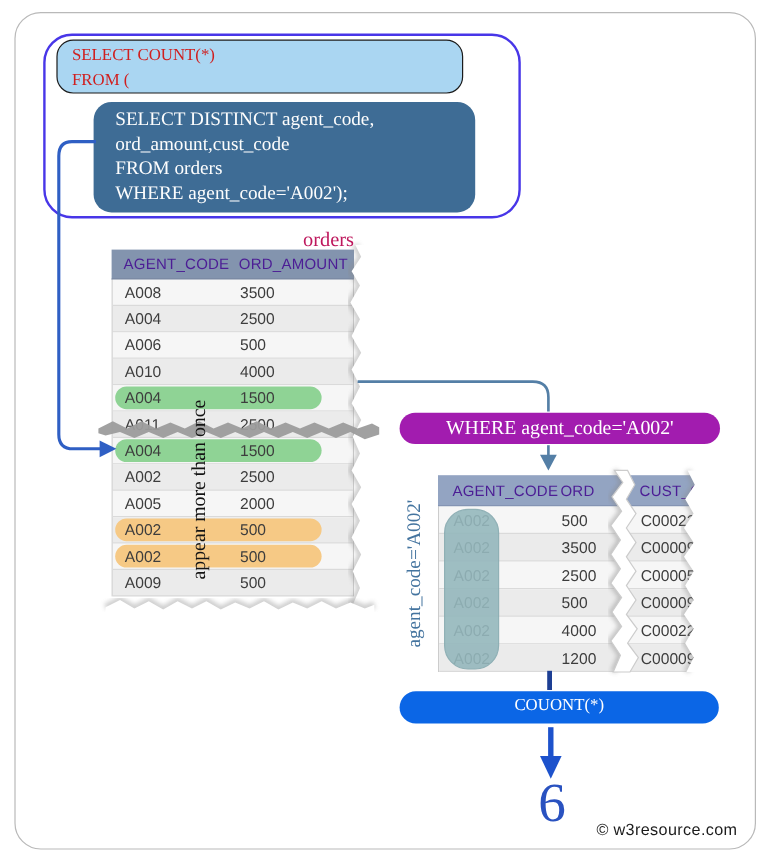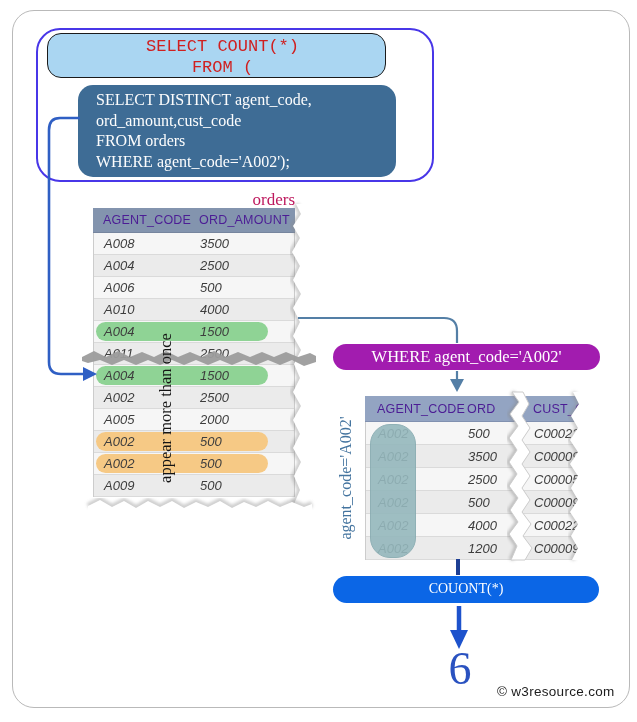--- a/index.html
+++ b/index.html
@@ -9,33 +9,33 @@
 
   
   #frame{left:12px;top:10px;width:616px;height:696px;border:1.5px solid #b9b9b9;border-radius:22px;}
 
   
   #purple-rect{left:36px;top:28px;width:394px;height:150px;border:2px solid #4836e8;border-radius:24px;}
 
   
   #outer-sql{left:47px;top:33px;width:339px;height:45px;background:#aad6f2;border:1.5px solid #1b1b1b;
              border-radius:14px;padding:2px 0 0 12px;box-sizing:border-box;z-index:4;}
-  #outer-sql .line{font-family:Liberation Mono, monospace;font-size:17px;line-height:21px;color:#d01f1f;text-align:center;}
+  #outer-sql .line{font-family:Liberation Serif, serif;font-size:14px;line-height:21px;color:#d01f1f;}
   #inner-sql{left:78px;top:85px;width:318px;height:92px;background:#3e6c95;border-radius:15px;
              padding:5px 0 0 18px;box-sizing:border-box;z-index:4;}
   #inner-sql .line{font-family:"Liberation Serif",serif;font-size:16px;line-height:20.5px;color:#fdfdfd;}
 
   
   .dtable{z-index:1;}
   #orders-table{left:93px;top:208px;width:202px;}
   #filtered-table{left:365px;top:396px;width:222px;}
   .thead{display:flex;align-items:center;color:#4c1d95;font-weight:normal;font-size:12.5px;letter-spacing:.2px;}
   #orders-table .thead{background:#8394ae;height:24px;border-bottom:1px solid #76859e;}
   #filtered-table .thead{background:#93a4c2;height:25px;border-bottom:1px solid #8191b0;}
-  .tbody{border-left:1px solid #cccccc;border-right:1px solid #cccccc;font-style:italic;}
+  .tbody{border-left:1px solid #cccccc;border-right:1px solid #cccccc;}
   .trow{position:relative;display:flex;align-items:center;border-bottom:1px solid #dadada;
         font-size:13px;color:#3d3d3d;background:#f6f6f6;}
   #orders-table .trow{height:21px;}
   #filtered-table .trow{height:22px;}
   .trow:nth-child(even){background:#ebebeb;}
   .tcell{position:relative;z-index:2;white-space:nowrap;}
   #orders-table .c0{width:96px;padding-left:10px;box-sizing:border-box;}
   #orders-table .c1{padding-left:10px;}
   #filtered-table .c0{width:100px;padding-left:12px;box-sizing:border-box;}
   #filtered-table .c1{width:58px;padding-left:2px;box-sizing:border-box;}

